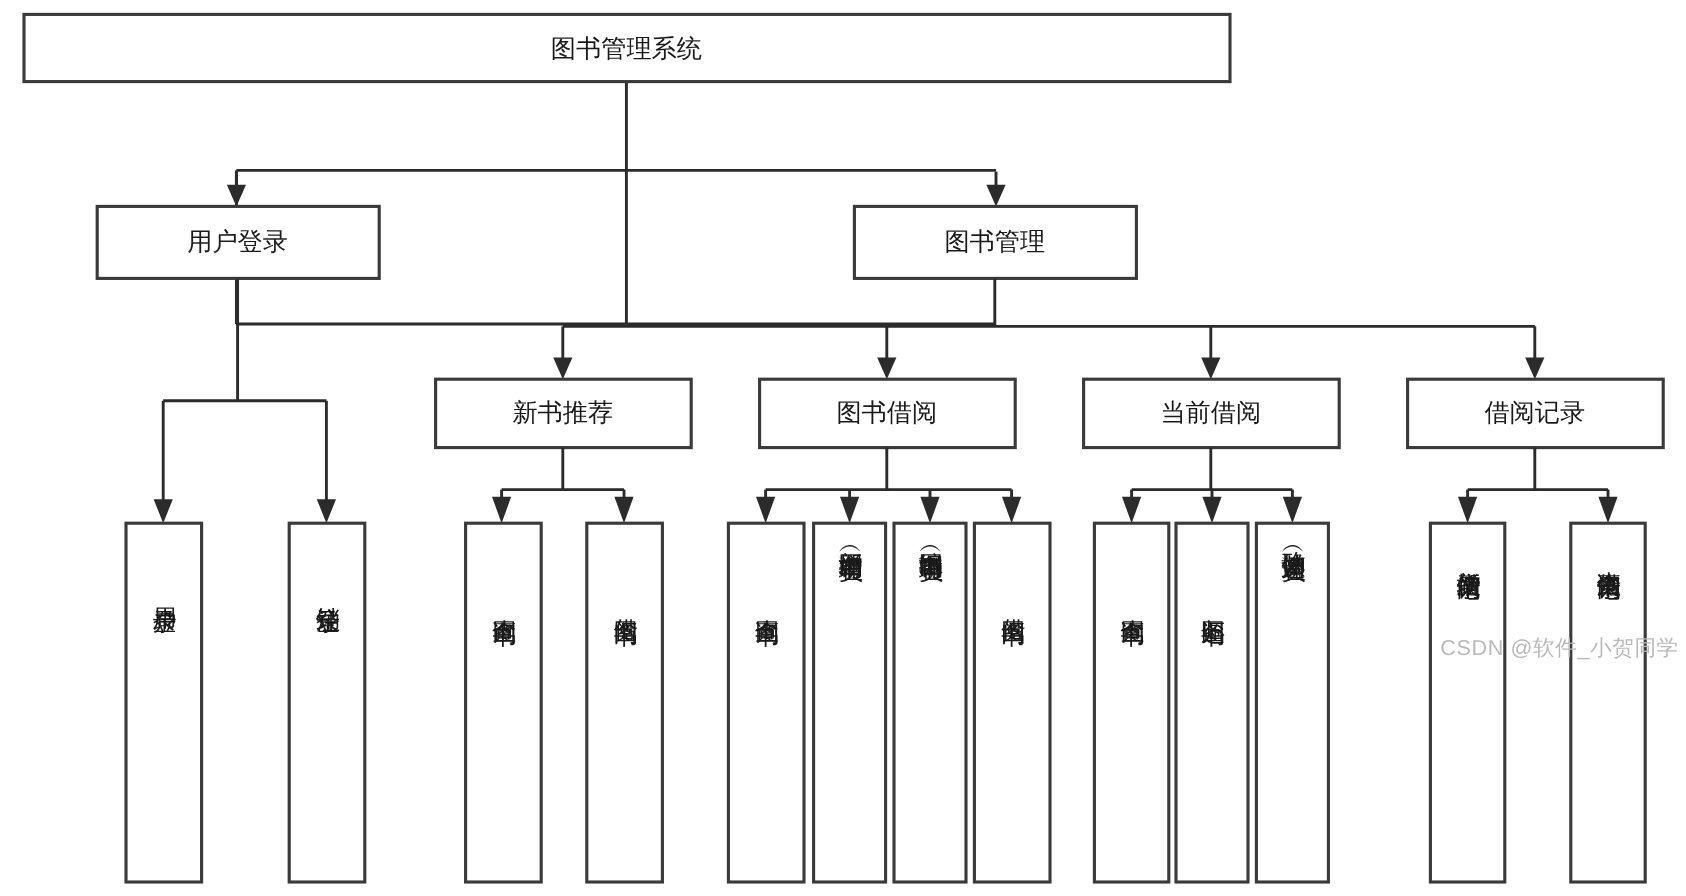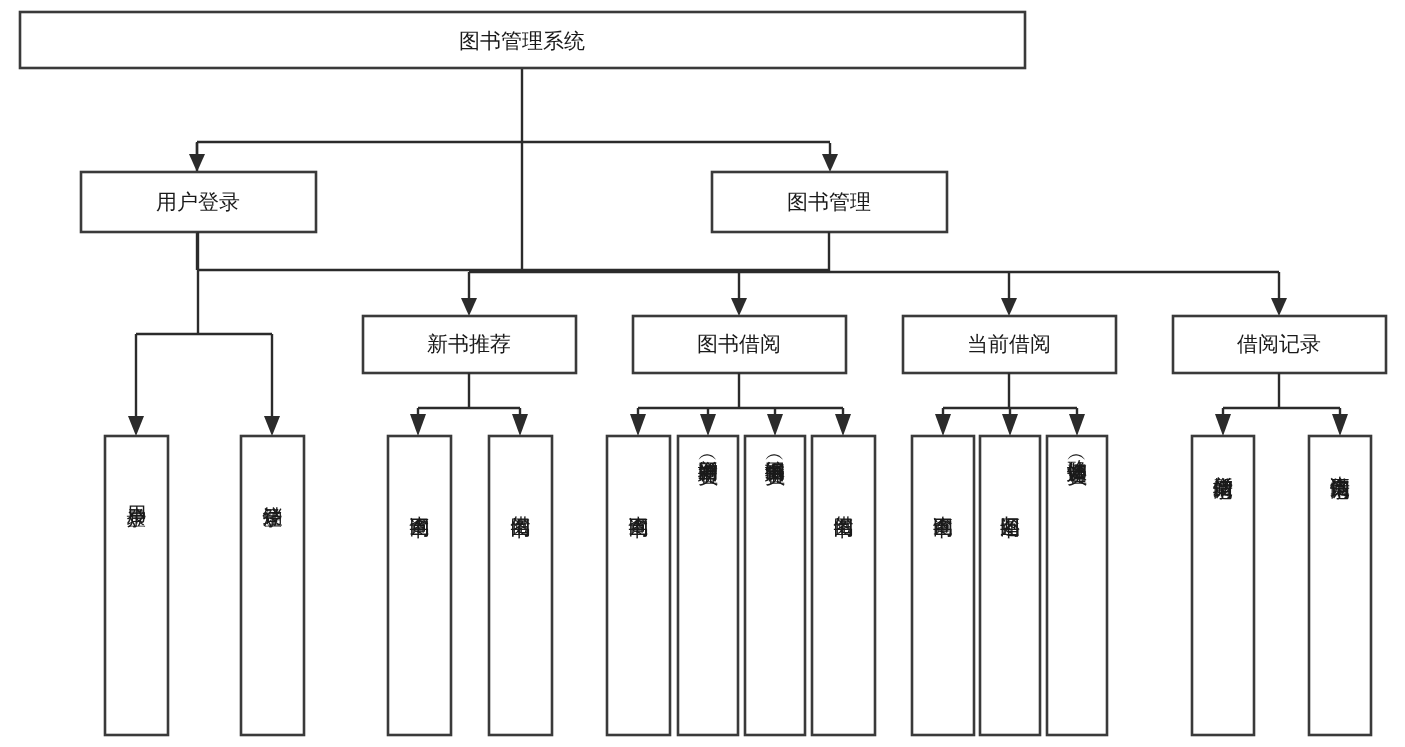--- a/index.html
+++ b/index.html
@@ -256,14 +256,15 @@
     <span class="leaf-label">确认归还（管理员）</span>
   </div>
 
   <div class="leaf-label-wrap" style="left:1192px; top:460px; width:62px;">
     <span class="leaf-label">新增借阅记录</span>
   </div>
   <div class="leaf-label-wrap" style="left:1309px; top:460px; width:62px;">
     <span class="leaf-label">查询借阅记录</span>
   </div>
 
+  <div class="watermark">CSDN @软件_小贺同学</div>
 
 </div>
 
 </body></html>

